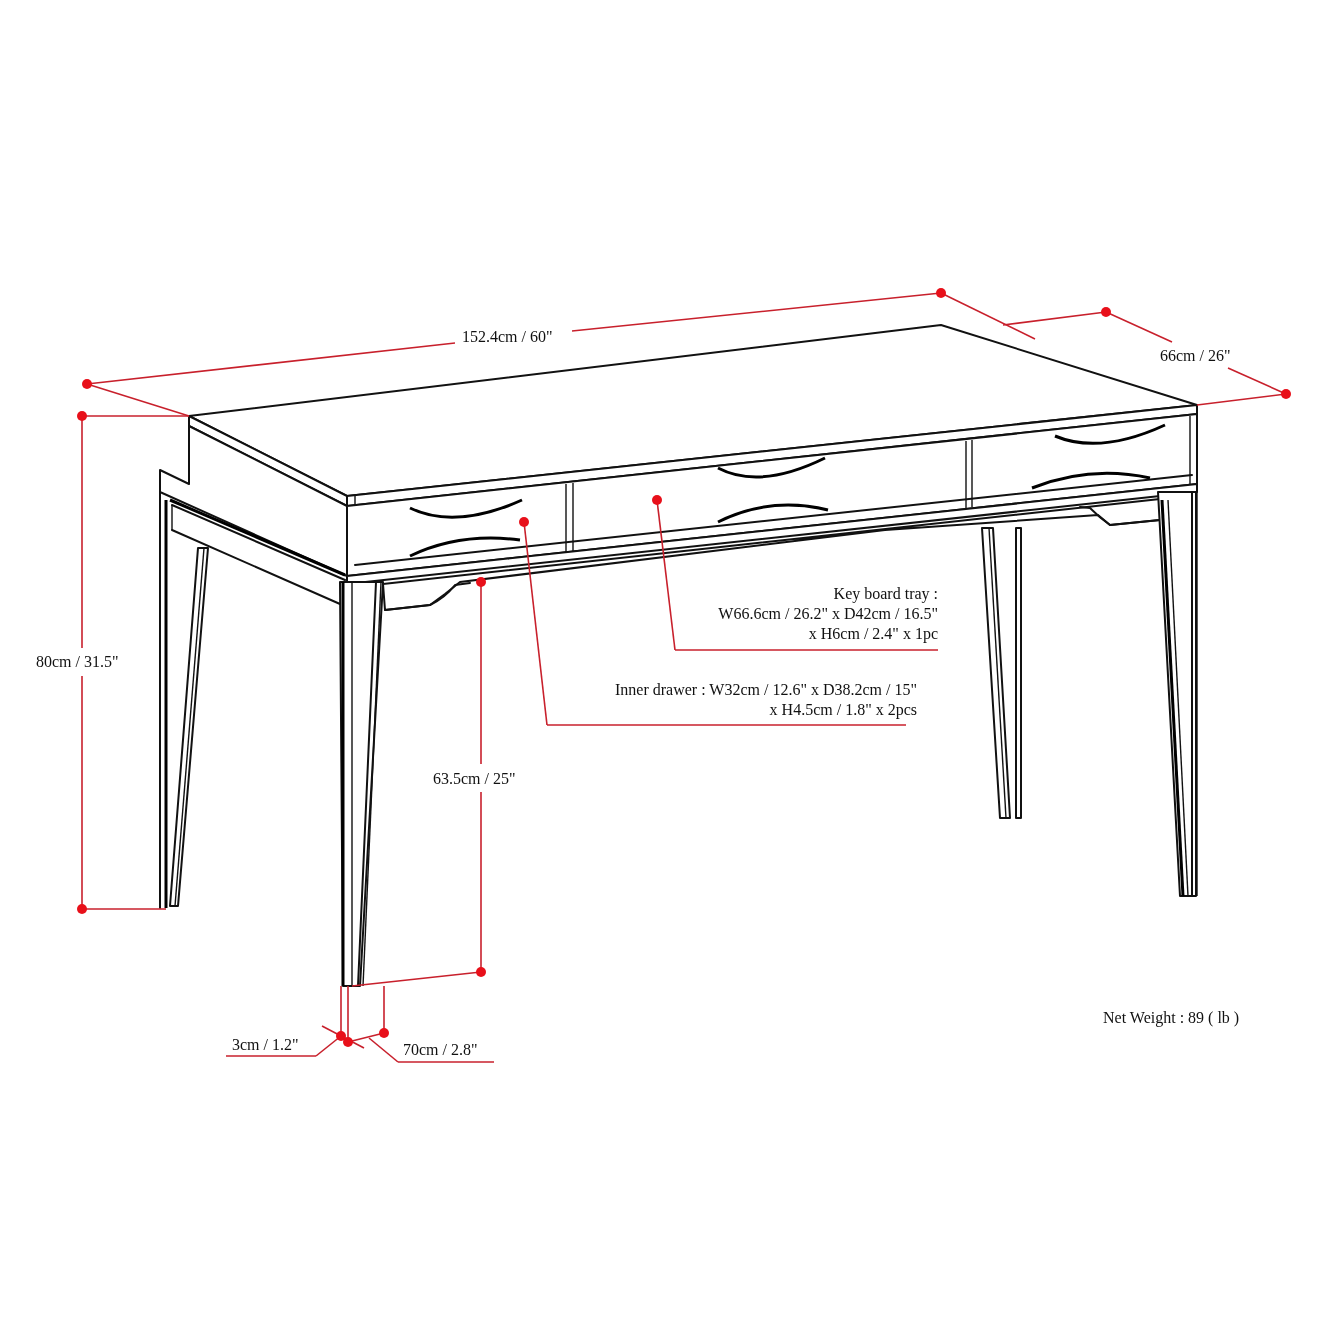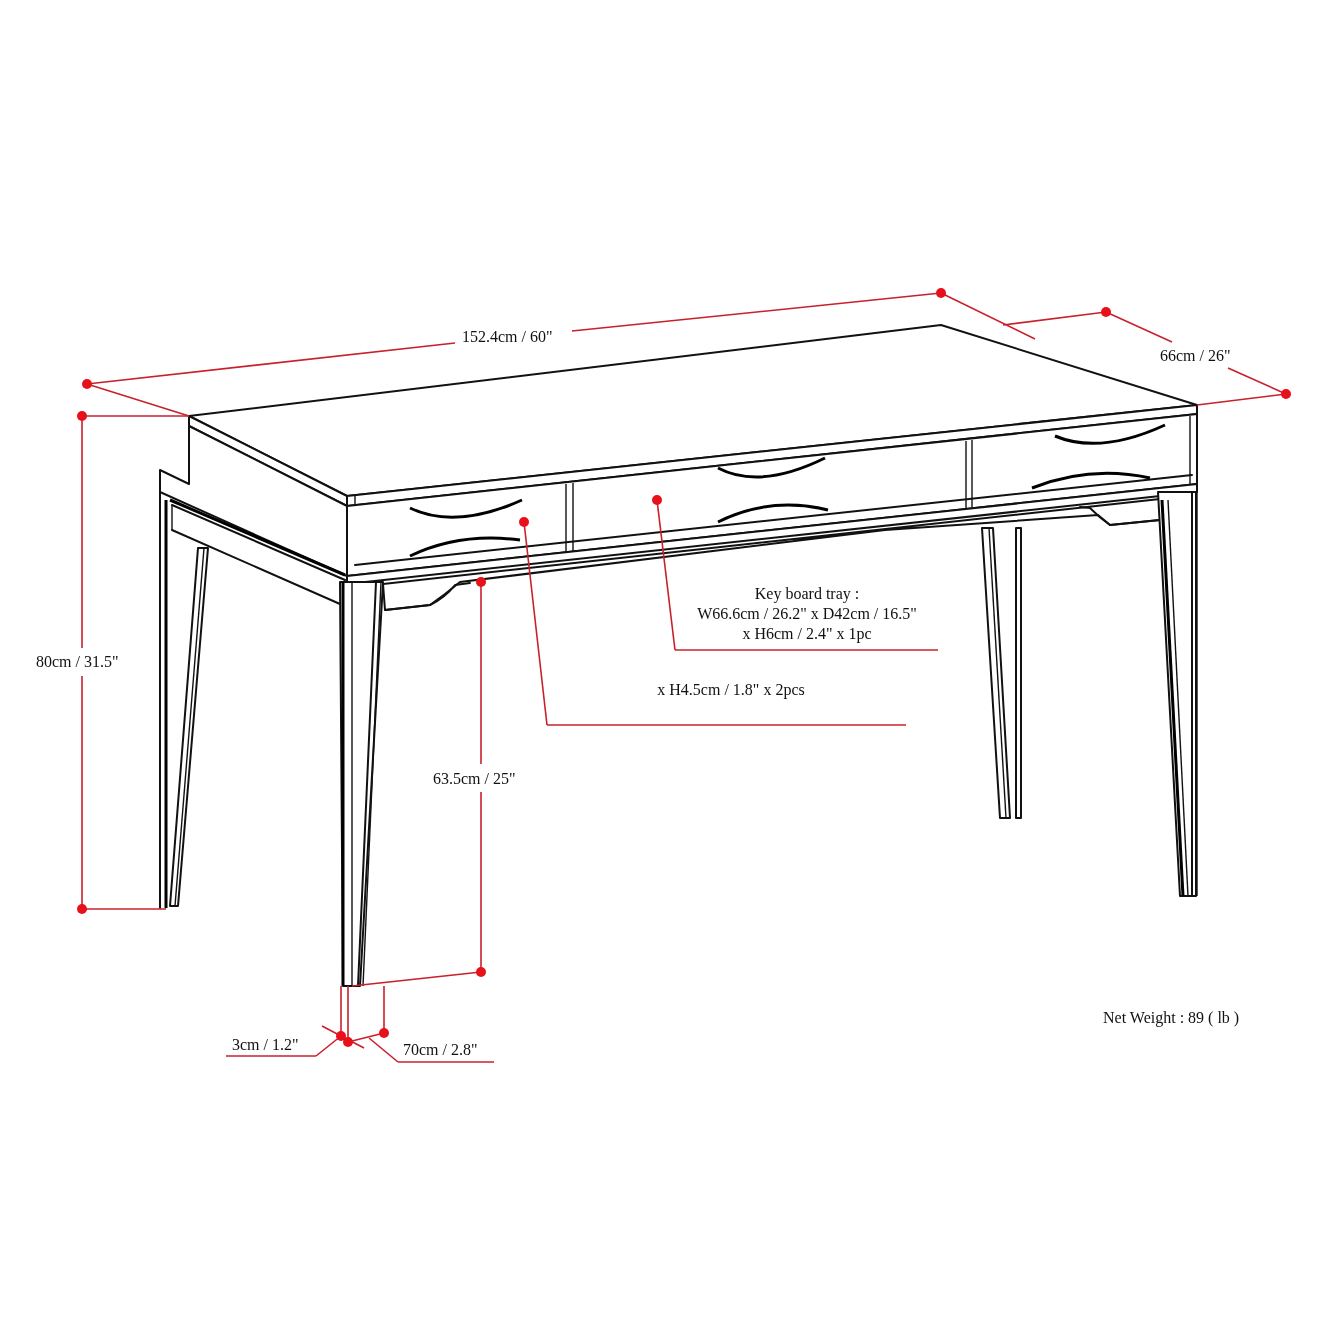--- a/index.html
+++ b/index.html
@@ -12,21 +12,21 @@
     .dim { stroke: #c8202c; stroke-width: 1.6; fill: none; }
     .dot { fill: #e8101a; }
     .label {
       position: absolute;
       font-family: "Liberation Serif", "DejaVu Serif", serif;
       font-size: 16px;
       color: #111111;
       white-space: nowrap;
       line-height: 20px;
     }
-    .label.center { text-align: center; }
+    .label.center { text-align: right; }
   </style>
 </head>
 <body>
 
 <svg id="canvas" viewBox="0 0 1321 1321" xmlns="http://www.w3.org/2000/svg">
 
   <g>
 
     <g>
       <polygon class="ln fill-white" points="982,528 993,528 1010,818 1000,818"></polygon>
@@ -181,16 +181,17 @@
 
 <div class="label" style="left:403px; top:1040px;">70cm / 2.8"</div>
 
 <div class="label center" style="left:676px; top:584px; width:262px;">
   <div>Key board tray :</div>
   <div>W66.6cm / 26.2" x D42cm / 16.5"</div>
   <div>x H6cm / 2.4" x 1pc</div>
 </div>
 
 <div class="label center" style="left:545px; top:680px; width:372px;">
+  <div>Inner drawer : W32cm / 12.6" x D38.2cm / 15"</div>
   <div>x H4.5cm / 1.8" x 2pcs</div>
 </div>
 
 <div class="label" style="left:1103px; top:1008px; font-weight:normal;">Net Weight : 89 ( lb )</div>
 
 </body></html>

